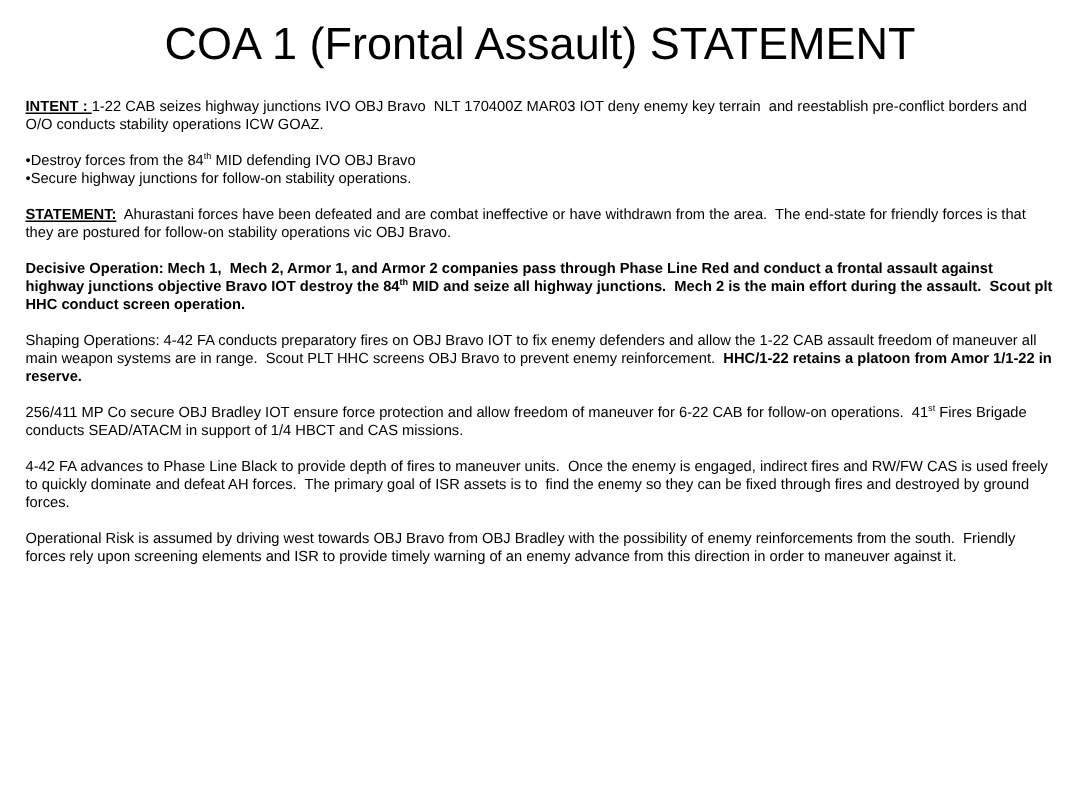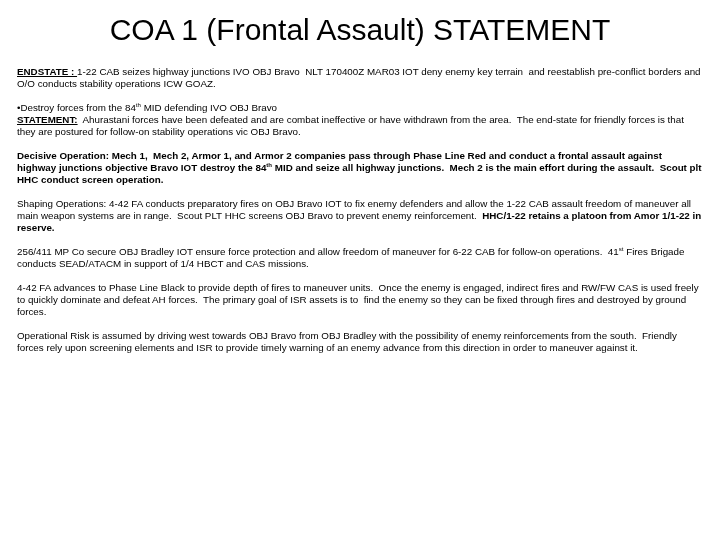--- a/index.html
+++ b/index.html
@@ -45,22 +45,23 @@
     vertical-align: super;
     line-height: 0;
   }
 </style>
 </head>
 <body>
 
 <div class="slide">
   <h1 class="slide-title">COA 1 (Frontal Assault) STATEMENT</h1>
   <div class="slide-body">
-      <p class="gap"><span class="seg-b seg-u">ENDSTATE : </span><span>1-22 CAB seizes highway junctions IVO OBJ Bravo  NLT 170400Z MAR03 IOT deny enemy key terrain  and reestablish pre-conflict borders and O/O conducts stability operations ICW GOAZ.</span></p>
+      <p class="gap"><span class="seg-b seg-u">INTENT : </span><span>1-22 CAB seizes highway junctions IVO OBJ Bravo  NLT 170400Z MAR03 IOT deny enemy key terrain  and reestablish pre-conflict borders and O/O conducts stability operations ICW GOAZ.</span></p>
       <p><span>•Destroy forces from the 84</span><span class="seg-sup">th</span><span> MID defending IVO OBJ Bravo</span></p>
+      <p class="gap"><span>•Secure highway junctions for follow-on stability operations.</span></p>
       <p class="gap"><span class="seg-b seg-u">STATEMENT:</span><span>  Ahurastani forces have been defeated and are combat ineffective or have withdrawn from the area.  The end-state for friendly forces is that they are postured for follow-on stability operations vic OBJ Bravo.</span></p>
       <p class="gap"><span class="seg-b">Decisive Operation: Mech 1,  Mech 2, Armor 1, and Armor 2 companies pass through Phase Line Red and conduct a frontal assault against highway junctions objective Bravo IOT destroy the 84</span><span class="seg-b seg-sup">th</span><span class="seg-b"> MID and seize all highway junctions.  Mech 2 is the main effort during the assault.  Scout plt HHC conduct screen operation.</span></p>
       <p class="gap"><span>Shaping Operations: 4-42 FA conducts preparatory fires on OBJ Bravo IOT to fix enemy defenders and allow the 1-22 CAB assault freedom of maneuver all main weapon systems are in range.  Scout PLT HHC screens OBJ Bravo to prevent enemy reinforcement.  </span><span class="seg-b">HHC/1-22 retains a platoon from Amor 1/1-22 in reserve.</span></p>
       <p class="gap"><span>256/411 MP Co secure OBJ Bradley IOT ensure force protection and allow freedom of maneuver for 6-22 CAB for follow-on operations.  41</span><span class="seg-sup">st</span><span> Fires Brigade conducts SEAD/ATACM in support of 1/4 HBCT and CAS missions.</span></p>
       <p class="gap"><span>4-42 FA advances to Phase Line Black to provide depth of fires to maneuver units.  Once the enemy is engaged, indirect fires and RW/FW CAS is used freely to quickly dominate and defeat AH forces.  The primary goal of ISR assets is to  find the enemy so they can be fixed through fires and destroyed by ground forces.</span></p>
       <p><span>Operational Risk is assumed by driving west towards OBJ Bravo from OBJ Bradley with the possibility of enemy reinforcements from the south.  Friendly forces rely upon screening elements and ISR to provide timely warning of an enemy advance from this direction in order to maneuver against it.</span></p>
     </div>
 </div>
 
 </body></html>

